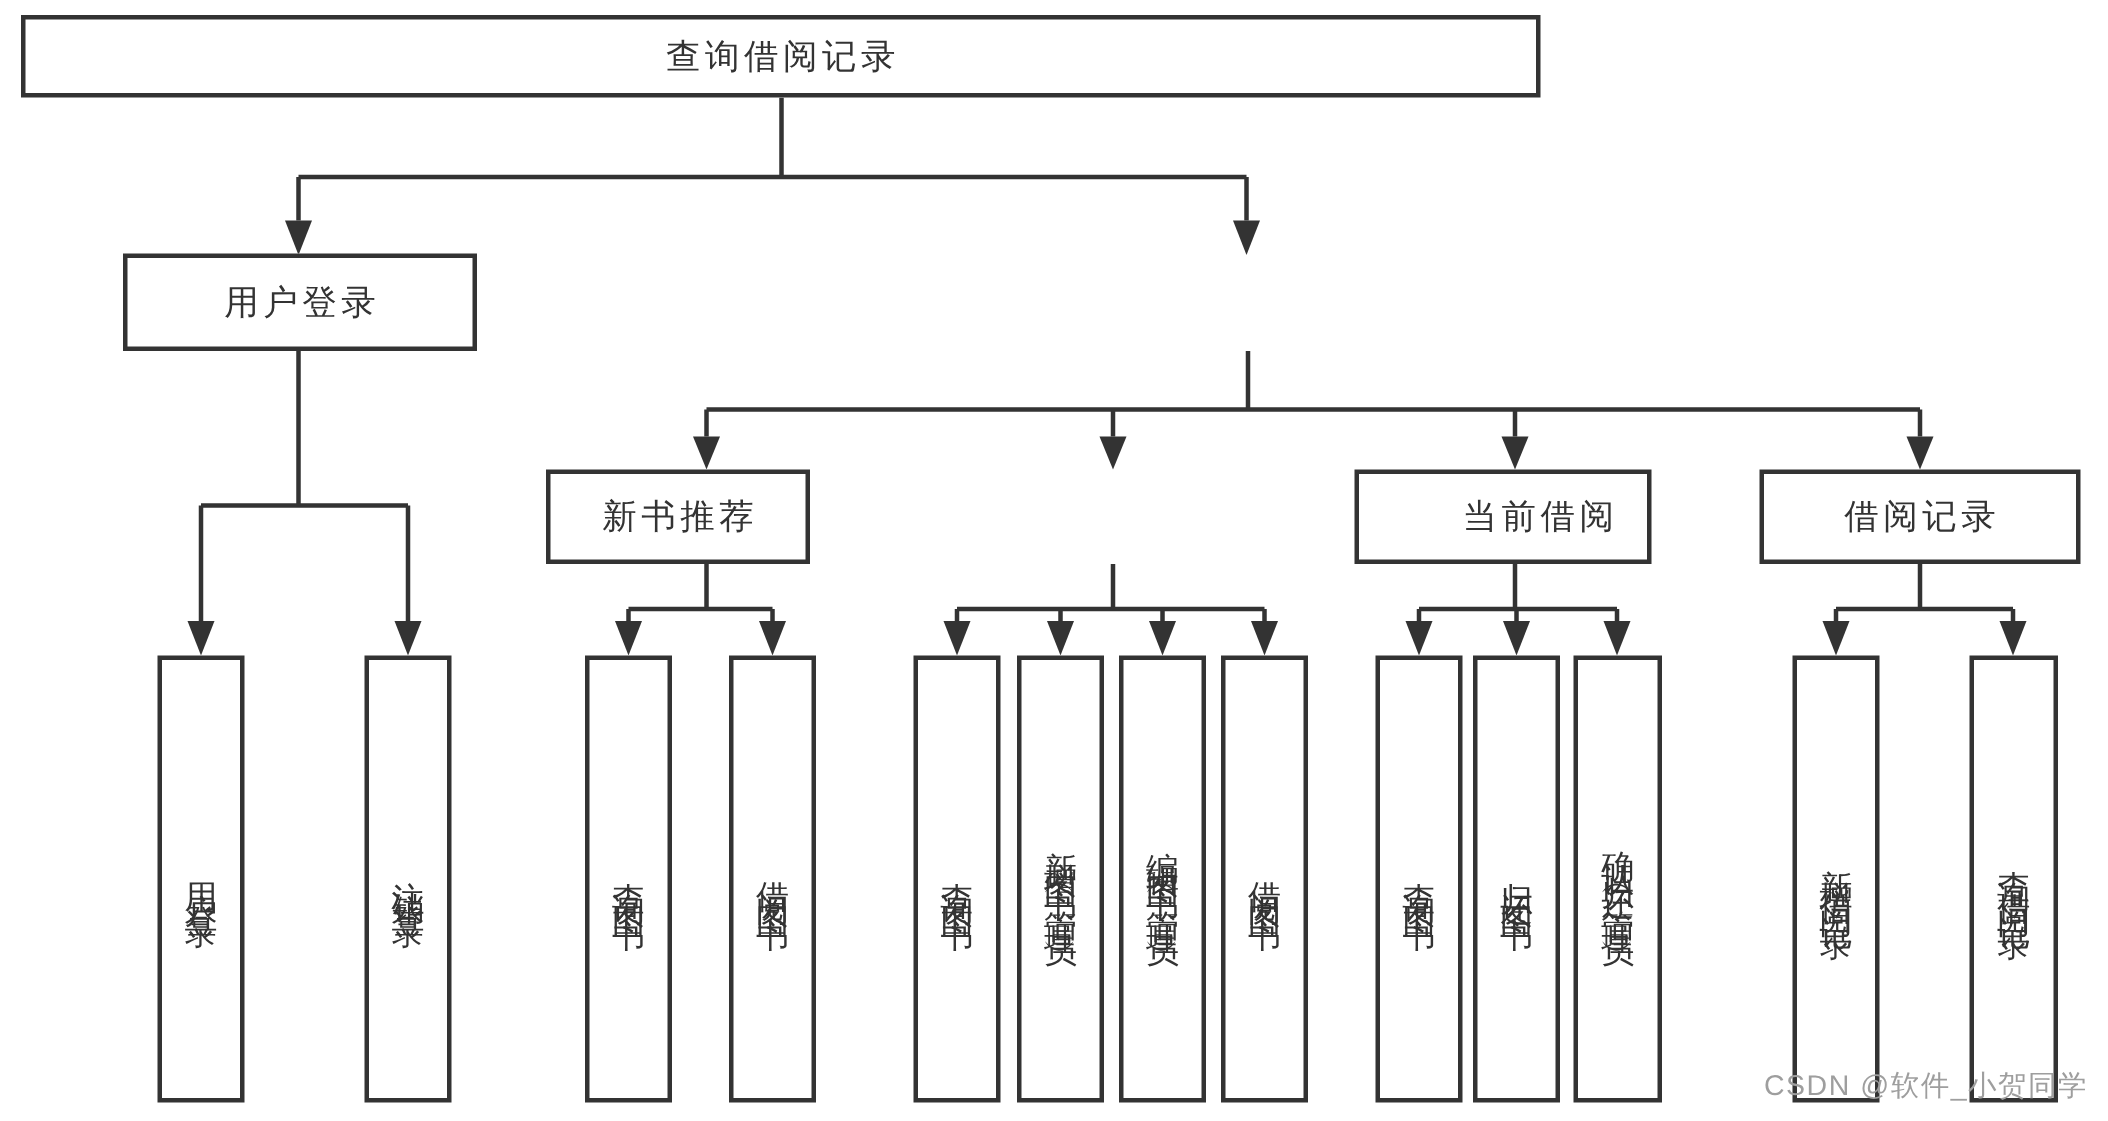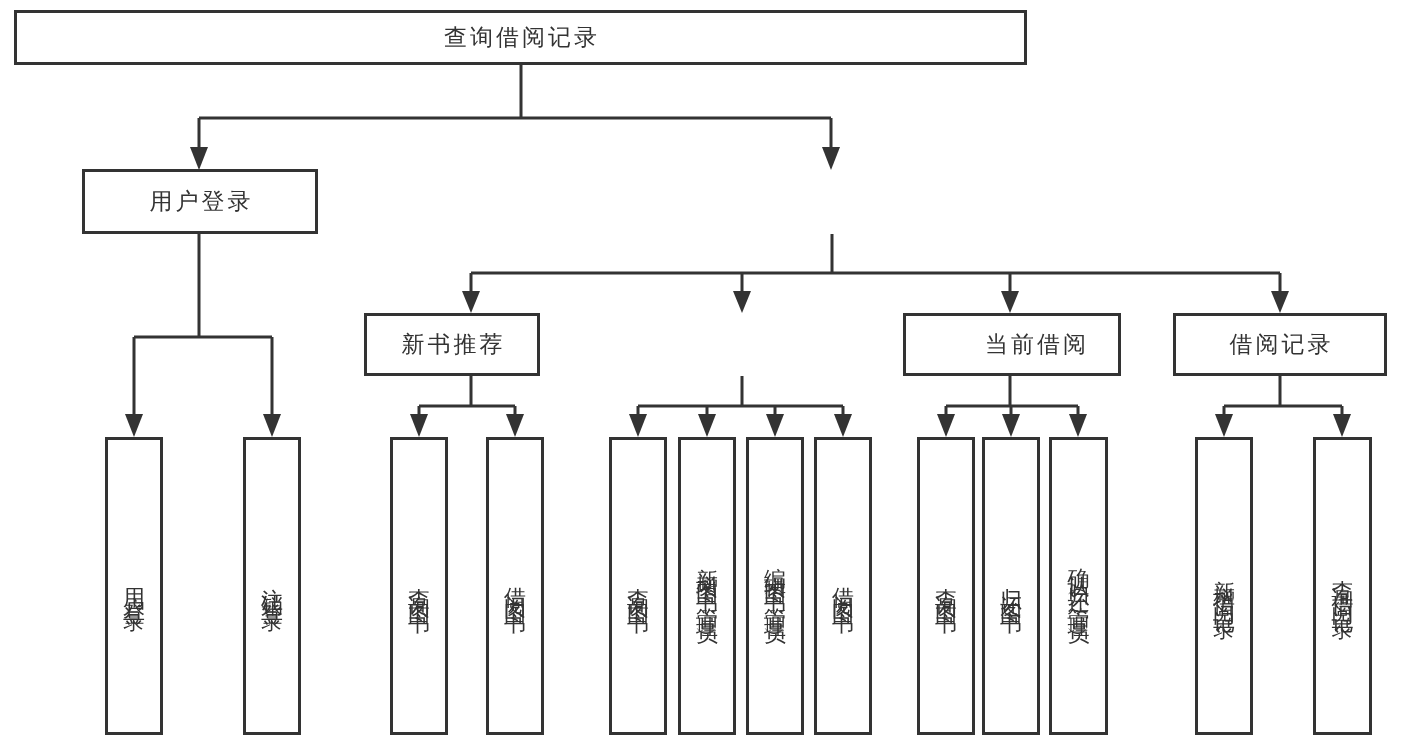--- a/index.html
+++ b/index.html
@@ -119,34 +119,35 @@
       <polygon points="1215,414 1233,414 1224,437"></polygon>
       <polygon points="1333,414 1351,414 1342,437"></polygon>
     </g>
   </svg>
 
   <div class="node hbox" style="left:14px; top:10px; width:1013px; height:55px;">查询借阅记录</div>
 
   <div class="node hbox" style="left:82px; top:169px; width:236px; height:65px;">用户登录</div>
 
   <div class="node hbox" style="left:364px; top:313px; width:176px; height:63px;">新书推荐</div>
-  <div class="node hbox" style="left:903px; top:313px; width:218px; height:63px;padding-left:47px;">当前借阅</div>
+  <div class="node hbox" style="left:903px; top:313px; width:198px; height:63px;padding-left:47px;">当前借阅</div>
   <div class="node hbox" style="left:1173px; top:313px; width:214px; height:63px;">借阅记录</div>
 
   <div class="node vbox" style="left:105px; top:437px; width:58px; height:298px;">用户登录</div>
   <div class="node vbox" style="left:243px; top:437px; width:58px; height:298px;">注销登录</div>
 
   <div class="node vbox" style="left:390px; top:437px; width:58px; height:298px;">查询图书</div>
   <div class="node vbox" style="left:486px; top:437px; width:58px; height:298px;">借阅图书</div>
 
   <div class="node vbox" style="left:609px; top:437px; width:58px; height:298px;">查询图书</div>
   <div class="node vbox" style="left:678px; top:437px; width:58px; height:298px;">新增图书（管理员）</div>
   <div class="node vbox" style="left:746px; top:437px; width:58px; height:298px;">编辑图书（管理员）</div>
   <div class="node vbox" style="left:814px; top:437px; width:58px; height:298px;">借阅图书</div>
 
   <div class="node vbox" style="left:917px; top:437px; width:58px; height:298px;">查询图书</div>
   <div class="node vbox" style="left:982px; top:437px; width:58px; height:298px;">归还图书</div>
   <div class="node vbox" style="left:1049px; top:437px; width:59px; height:298px;">确认归还（管理员）</div>
 
   <div class="node vbox" style="left:1195px; top:437px; width:58px; height:298px;">新增借阅记录</div>
   <div class="node vbox" style="left:1313px; top:437px; width:59px; height:298px;">查询借阅记录</div>
 
+  <div class="watermark">CSDN @软件_小贺同学</div>
 </div>
 
 </body></html>

